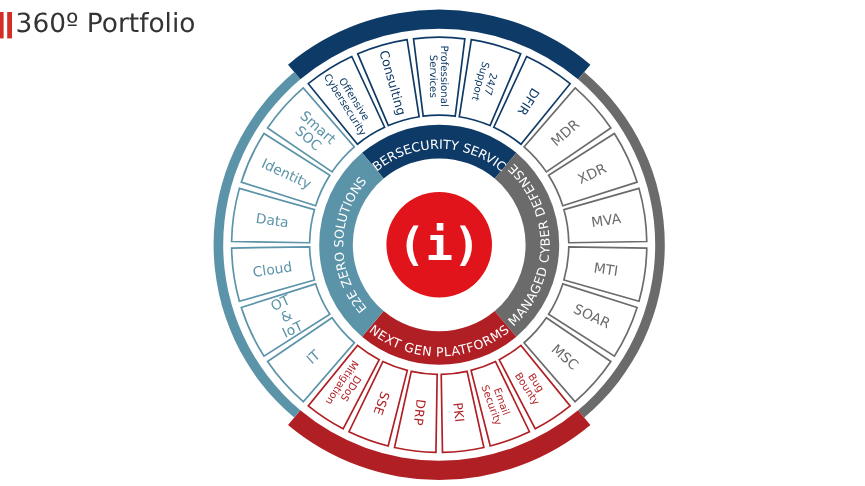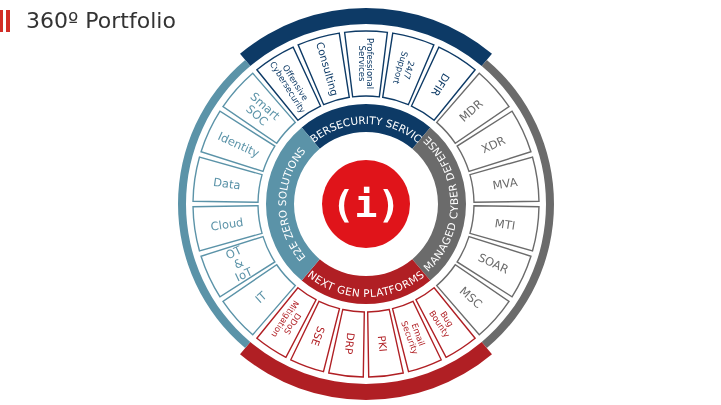--- a/index.html
+++ b/index.html
@@ -1,20 +1,20 @@
 <!DOCTYPE html>
 <html><head>
 <meta charset="utf-8">
 <style>
   html, body { margin: 0; padding: 0; background: #ffffff; }
   body { width: 721px; height: 405px; position: relative; overflow: hidden; font-family: "Liberation Sans", sans-serif; }
   .title-bar { position: absolute; left: 0; top: 9px; height: 24px; display: flex; align-items: center; }
   .title-accent { width: 4px; height: 22px; background: #d22d27; margin-right: 3px; }
   .title-accent.first { width: 3px; margin-left: 0; }
-  .title-text { font-family: "DejaVu Sans", sans-serif; font-size: 22px; color: #333333; margin-left: 13px; letter-spacing: 0px; line-height: 24px; }
+  .title-text { font-family: "DejaVu Sans", sans-serif; font-size: 22px; color: #333333; margin-left: 0; letter-spacing: 0px; line-height: 24px; }
   svg { position: absolute; left: 0; top: 0; }
   .tile-label { font-family: "DejaVu Sans", sans-serif; }
   .band-label { font-family: "DejaVu Sans", sans-serif; font-size: 10.5px; fill: #ffffff; letter-spacing: 0.2px; }
 </style>
 </head>
 <body>
 
 <div class="title-bar">
   <div class="title-accent first"></div>
   <div class="title-accent"></div>

